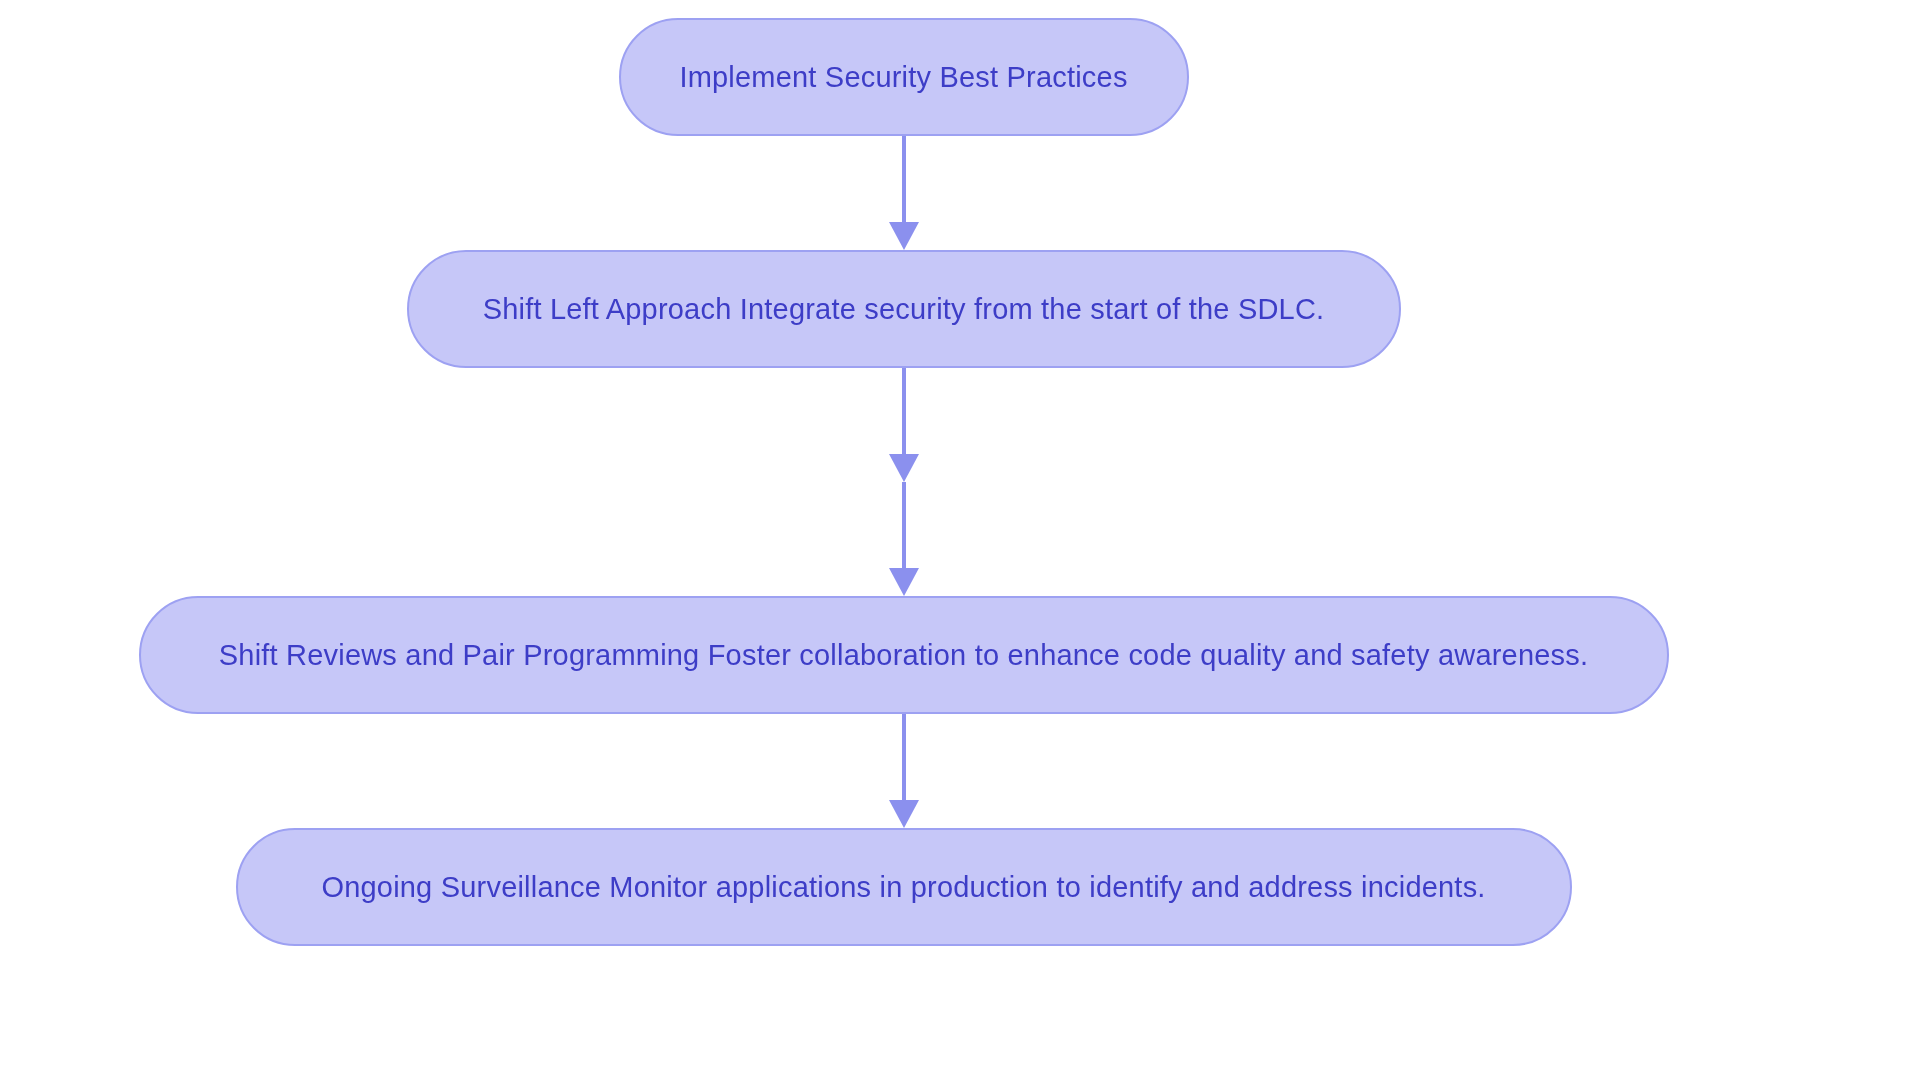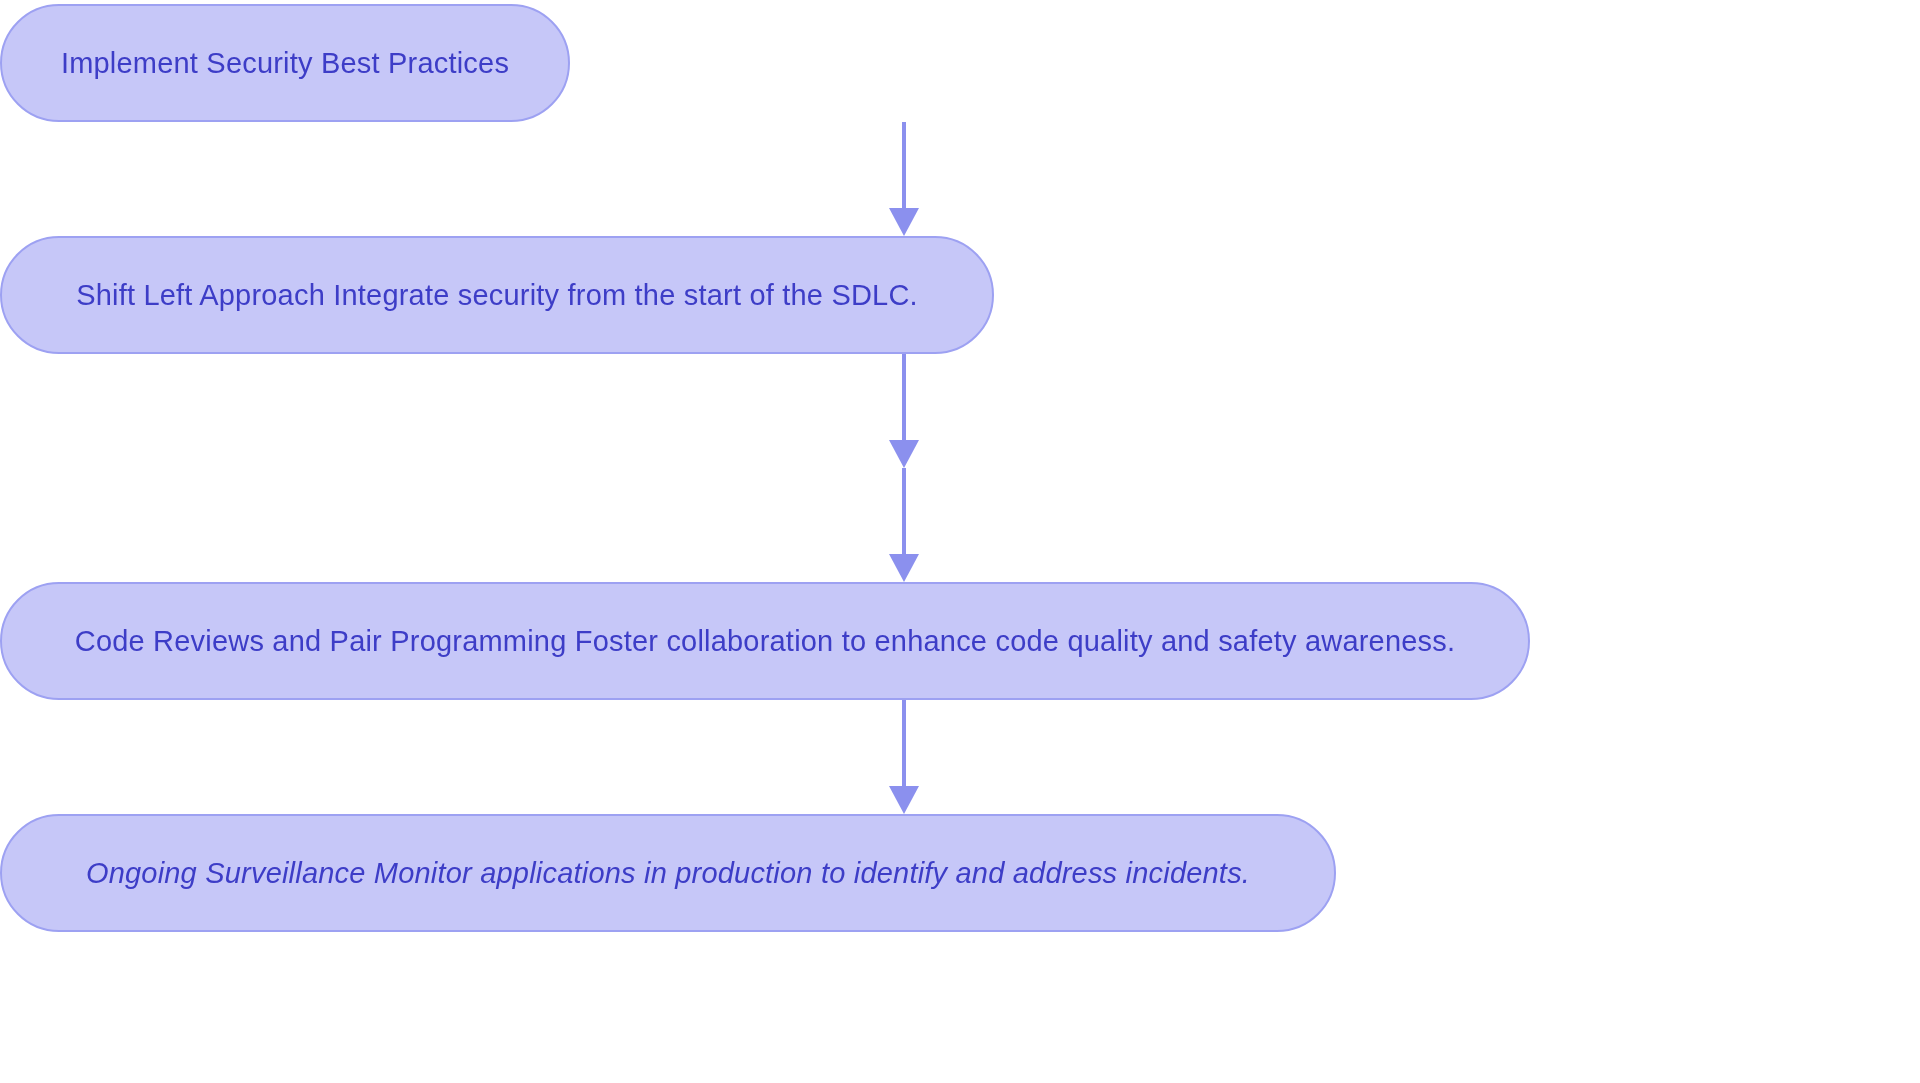--- a/index.html
+++ b/index.html
@@ -10,23 +10,24 @@
     width: 1920px;
     height: 1083px;
     background: var(--page-bg, #ffffff);
     font-family: "Liberation Sans", sans-serif;
     overflow: hidden;
   }
   .flowchart {
     width: 1807px;
     height: 1083px;
     box-sizing: border-box;
-    padding-top: 4px;
+    padding-top: 18px;
     display: flex;
     flex-direction: column;
+    align-items: center;
   }
   .node {
     box-sizing: border-box;
     height: 118px;
     border-radius: 59px;
     background: var(--node-fill, #c6c7f8);
     border: 2px solid var(--node-border, #9da1f2);
     display: flex;
     align-items: center;
     justify-content: center;
@@ -36,21 +37,21 @@
     color: var(--node-text, #3d3dc7);
     font-size: 29px;
     font-weight: 500;
     letter-spacing: 0.2px;
     white-space: nowrap;
   }
   .node.w1 { width: 570px; }
   .node.w2 { width: 994px; }
   .node.w3 { width: 1348px; }
   .node.w4 { width: 1530px; }
-  .node.w5 { width: 1336px; font-style: italic; }
+  .node.w5 { width: 1336px; }
   .arrow {
     height: 114px;
     flex: 0 0 auto;
     display: flex;
     flex-direction: column;
     align-items: center;
   }
   .arrow-line {
     width: 4px;
     flex: 1;
@@ -88,21 +89,21 @@
     <div class="arrow-head"></div>
   </div>
 
 
   <div class="arrow">
     <div class="arrow-line"></div>
     <div class="arrow-head"></div>
   </div>
 
   <div class="node w4">
-    <span>Code Reviews and Pair Programming Foster collaboration to enhance code quality and safety awareness.</span>
+    <span>Shift Reviews and Pair Programming Foster collaboration to enhance code quality and safety awareness.</span>
   </div>
 
   <div class="arrow">
     <div class="arrow-line"></div>
     <div class="arrow-head"></div>
   </div>
 
   <div class="node w5">
     <span>Ongoing Surveillance Monitor applications in production to identify and address incidents.</span>
   </div>

